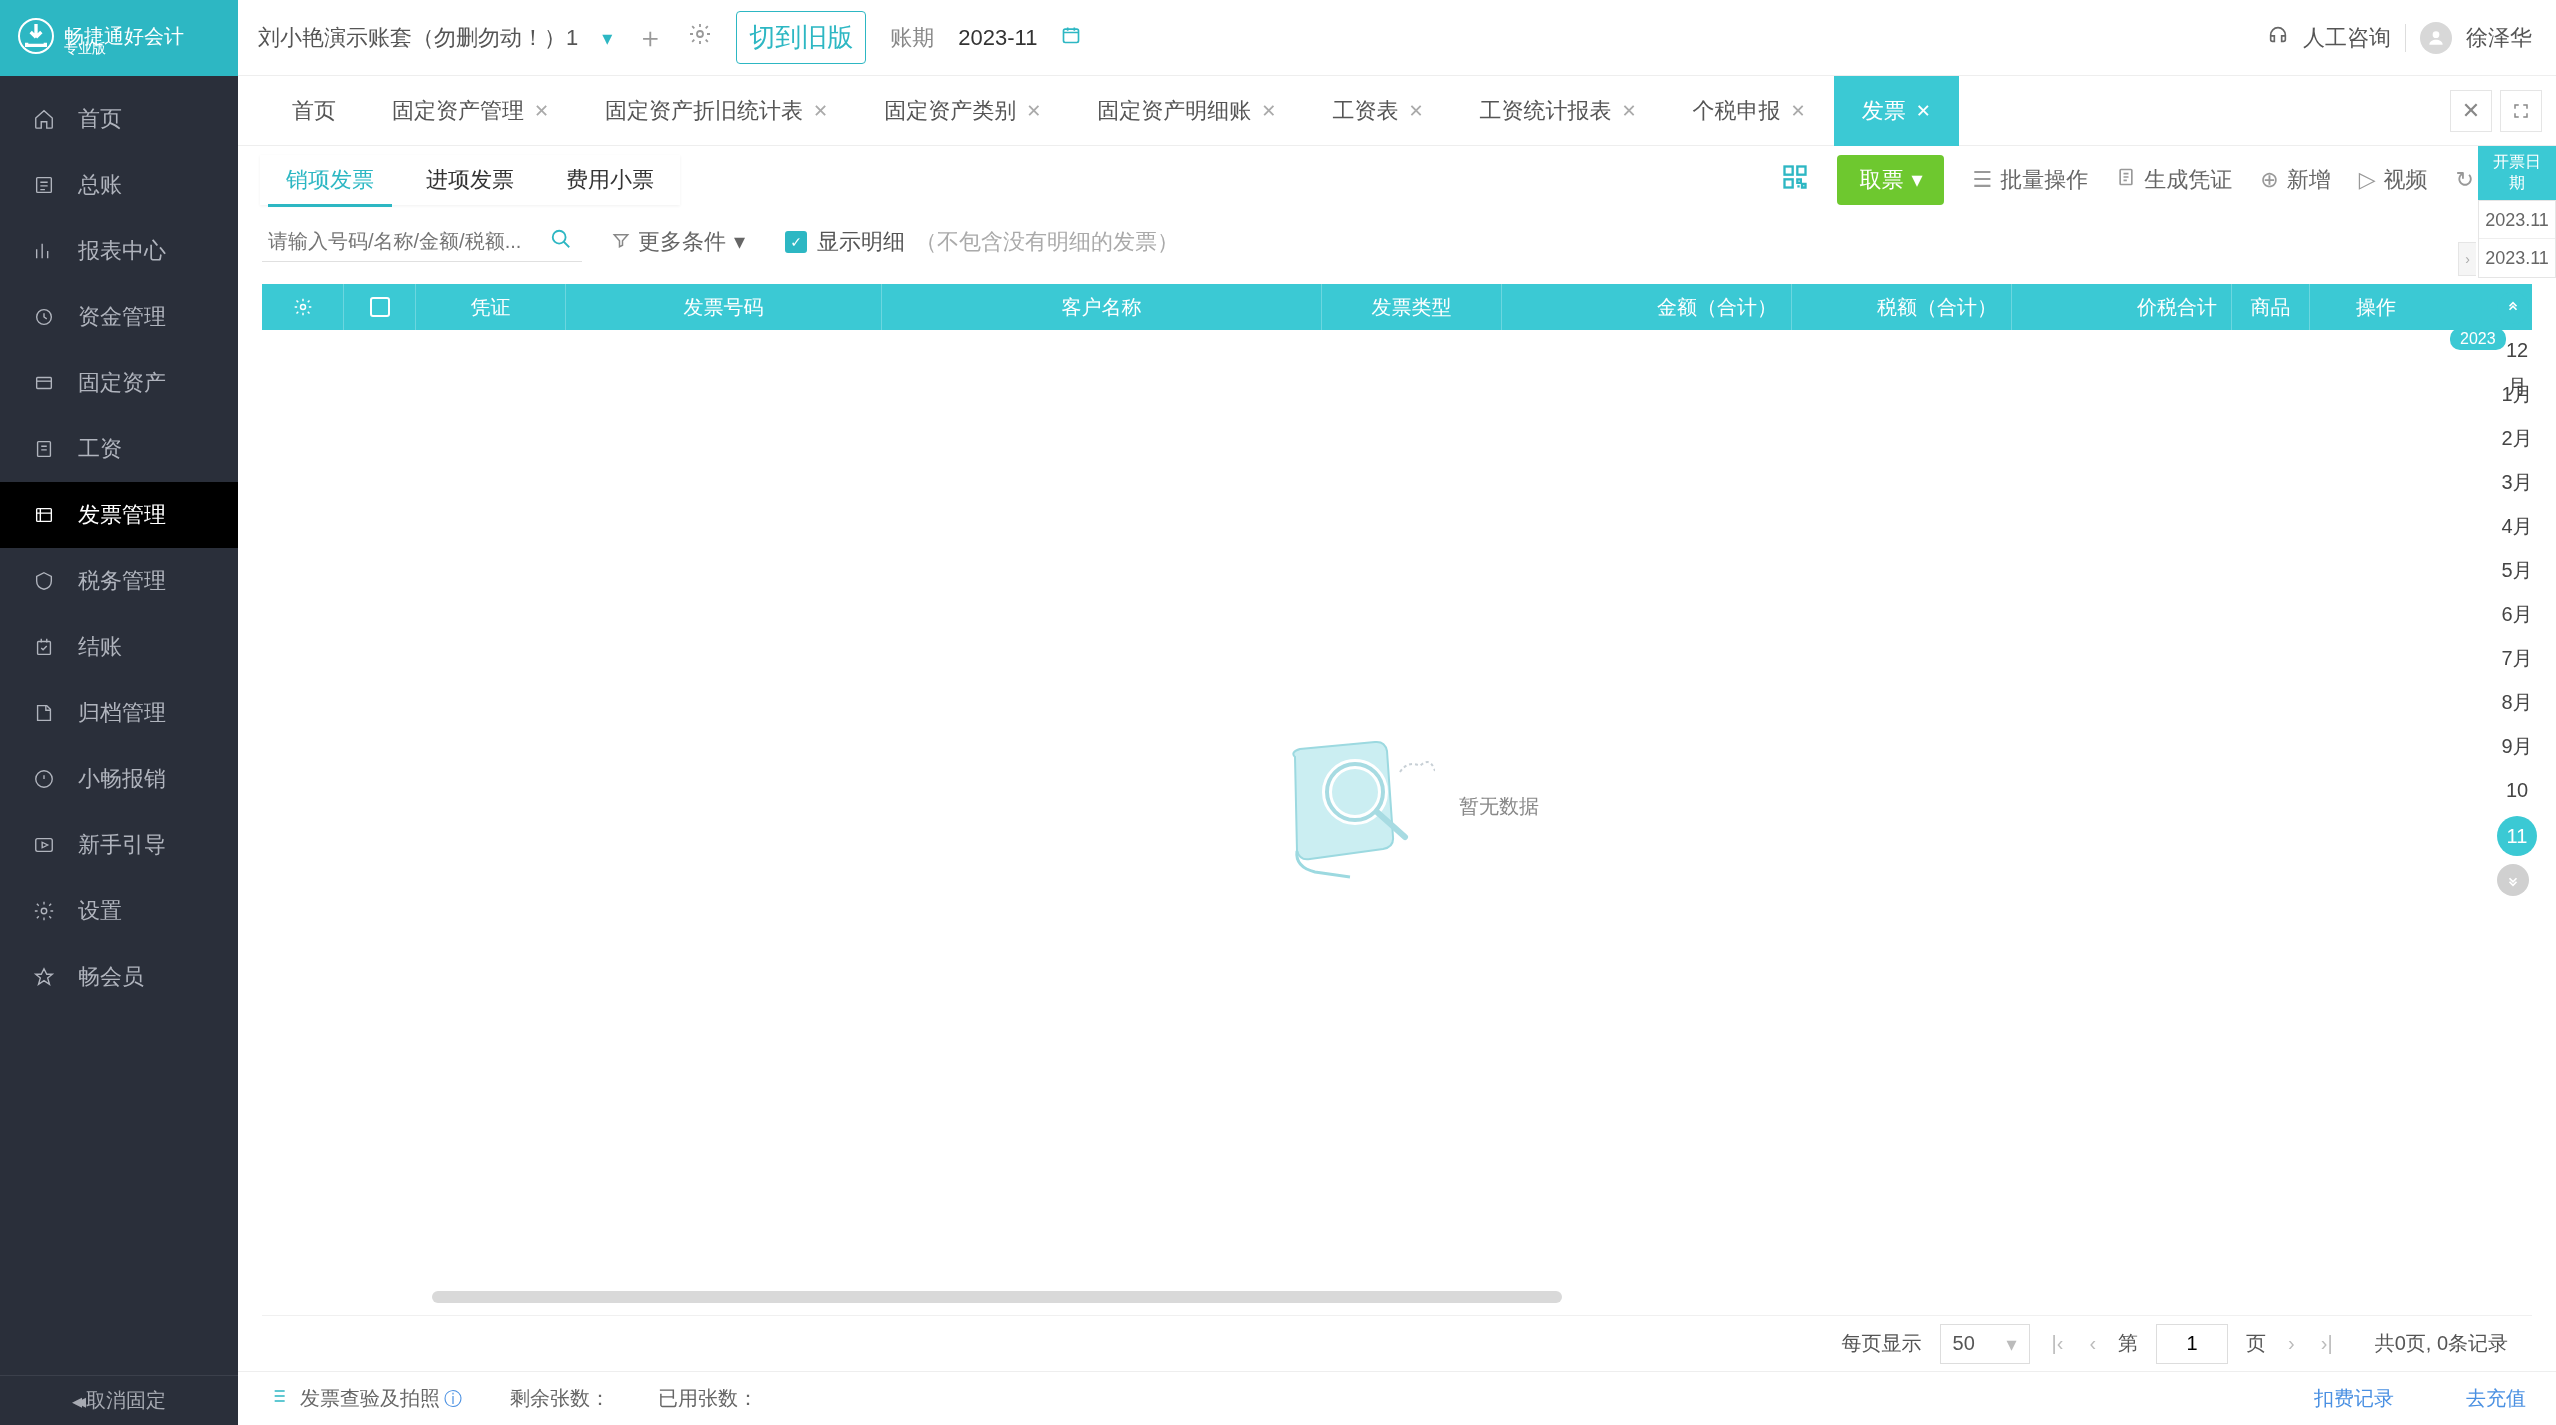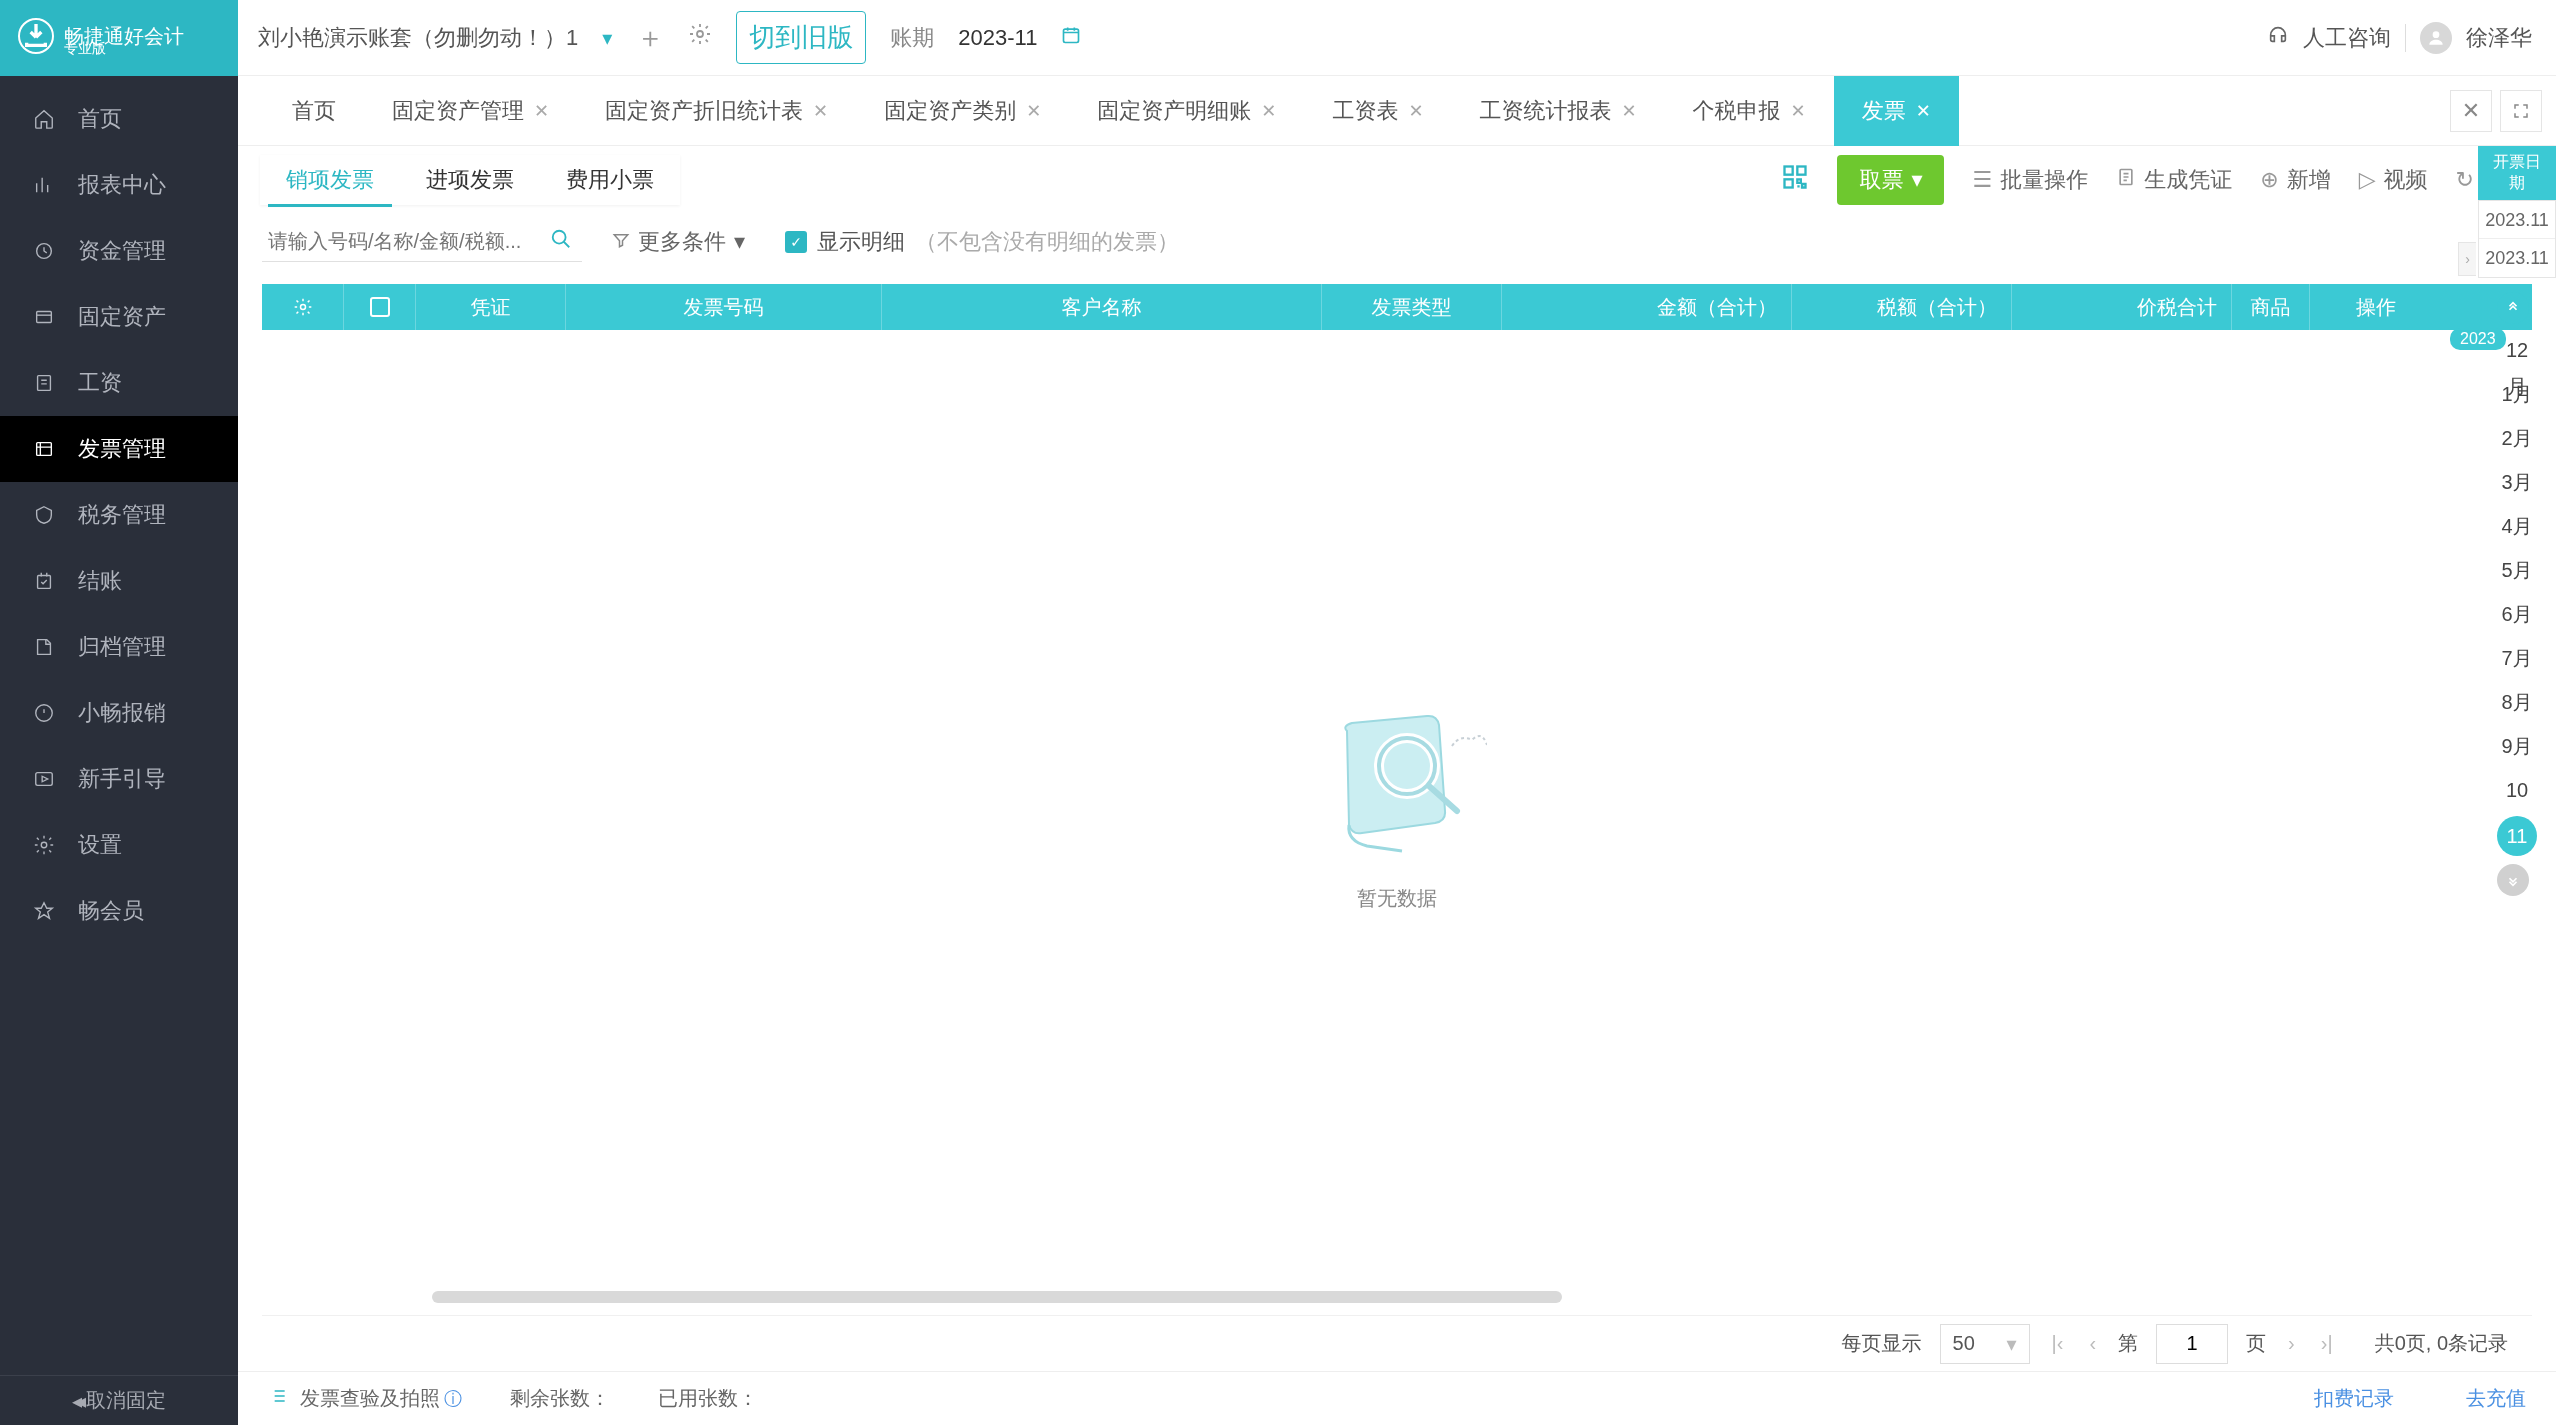--- a/index.html
+++ b/index.html
@@ -374,21 +374,21 @@
       width: 20px;
       height: 20px;
       border: 2px solid #fff;
       border-radius: 3px;
     }
     .table-body {
       flex: 1;
       display: flex;
       align-items: center;
       justify-content: center;
-      flex-direction: column;
+      flex-direction: row;
       gap: 24px;
     }
     .empty-illustration {
       width: 180px;
       height: 160px;
       position: relative;
     }
     .empty-text {
       color: #888;
       font-size: 20px;
@@ -572,20 +572,29 @@
       </div>
     </div>
     <div class="nav-list" id="nav-list">
         <div class="nav-item">
           <span class="nav-icon">
             <svg viewBox="0 0 24 24">
               <path d="M3 11l9-8 9 8v10a1 1 0 01-1 1h-5v-7h-6v7H4a1 1 0 01-1-1z"></path>
             </svg>
           </span>
           <span>首页</span>
+        </div>
+        <div class="nav-item">
+          <span class="nav-icon">
+            <svg viewBox="0 0 24 24">
+              <rect x="4" y="4" width="16" height="16" rx="1"></rect>
+              <path d="M8 9h8M8 13h8M8 17h5"></path>
+            </svg>
+          </span>
+          <span>总账</span>
         </div>
         <div class="nav-item">
           <span class="nav-icon">
             <svg viewBox="0 0 24 24">
               <path d="M4 20V10m6 10V4m6 16v-8"></path>
             </svg>
           </span>
           <span>报表中心</span>
         </div>
         <div class="nav-item">

